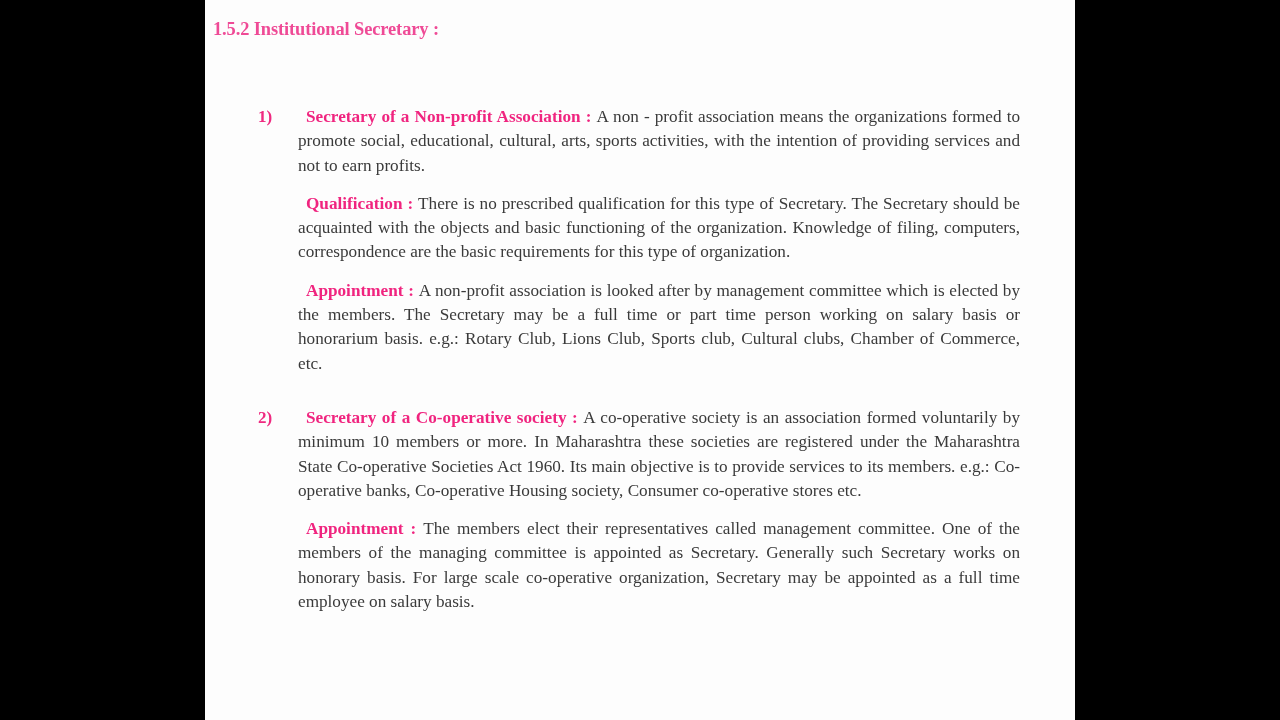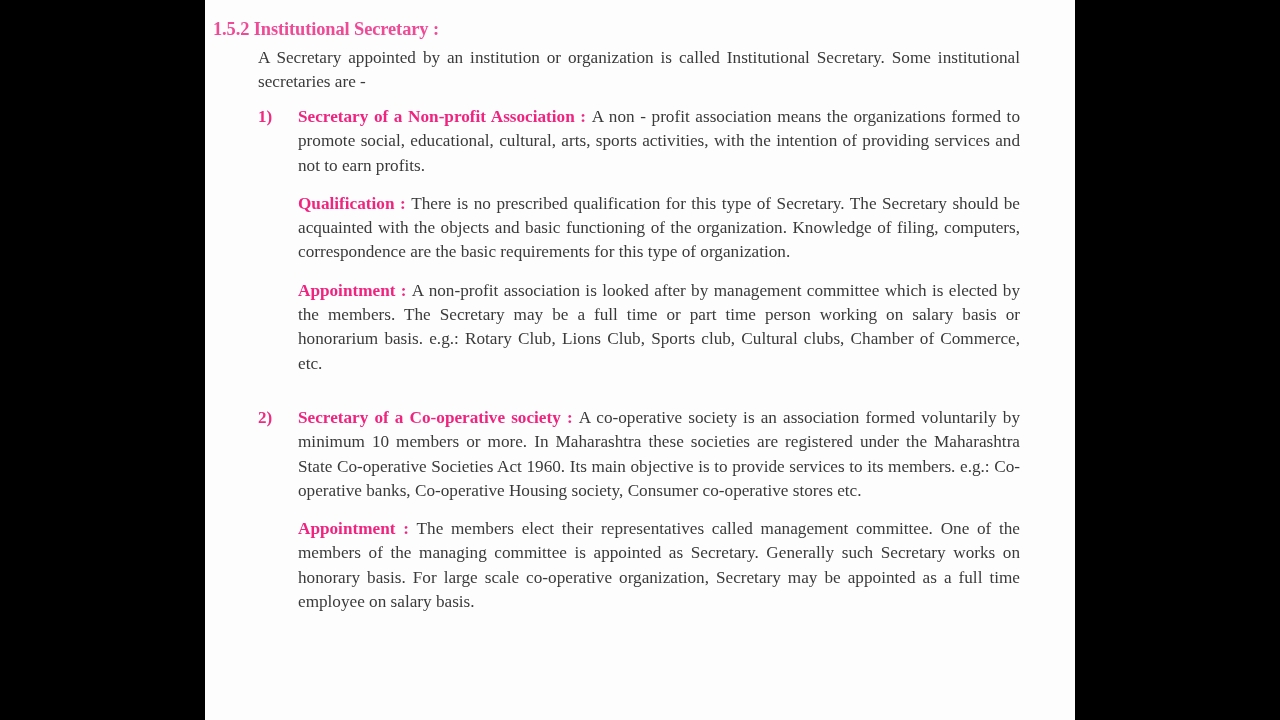--- a/index.html
+++ b/index.html
@@ -96,40 +96,40 @@
     text-justify: inter-word;
     margin: 0 0 0 0;
   }
   .para + .para {
     margin-top: 14px;
   }
 
   .lead {
     color: #f0247f;
     font-weight: bold;
+    margin-left: 8px;
   }
   .colon {
     color: #f0247f;
     font-weight: bold;
   }
 
   
   .clipped { overflow: hidden; }
 </style>
 </head>
 <body>
 
 <div id="stage">
 
   <div id="page">
     <div id="page-inner" class="doc">
 
       <div class="section-heading">1.5.2 Institutional Secretary :</div>
 
-      <div class="intro para">A Secretary appointed by an institution or organization is called Institutional Secretary. Some institutional secretaries are -</div>
 
       <div class="list-item item1">
         <span class="marker">1)</span>
         <div class="item-body">
 
           <div class="para">
             <span class="lead">Secretary of a Non-profit Association</span><span class="colon"> : </span><span>A non - profit association means the organizations formed to promote social, educational, cultural, arts, sports activities, with the intention of providing services and not to earn profits.</span>
           </div>
 
           <div class="para">

